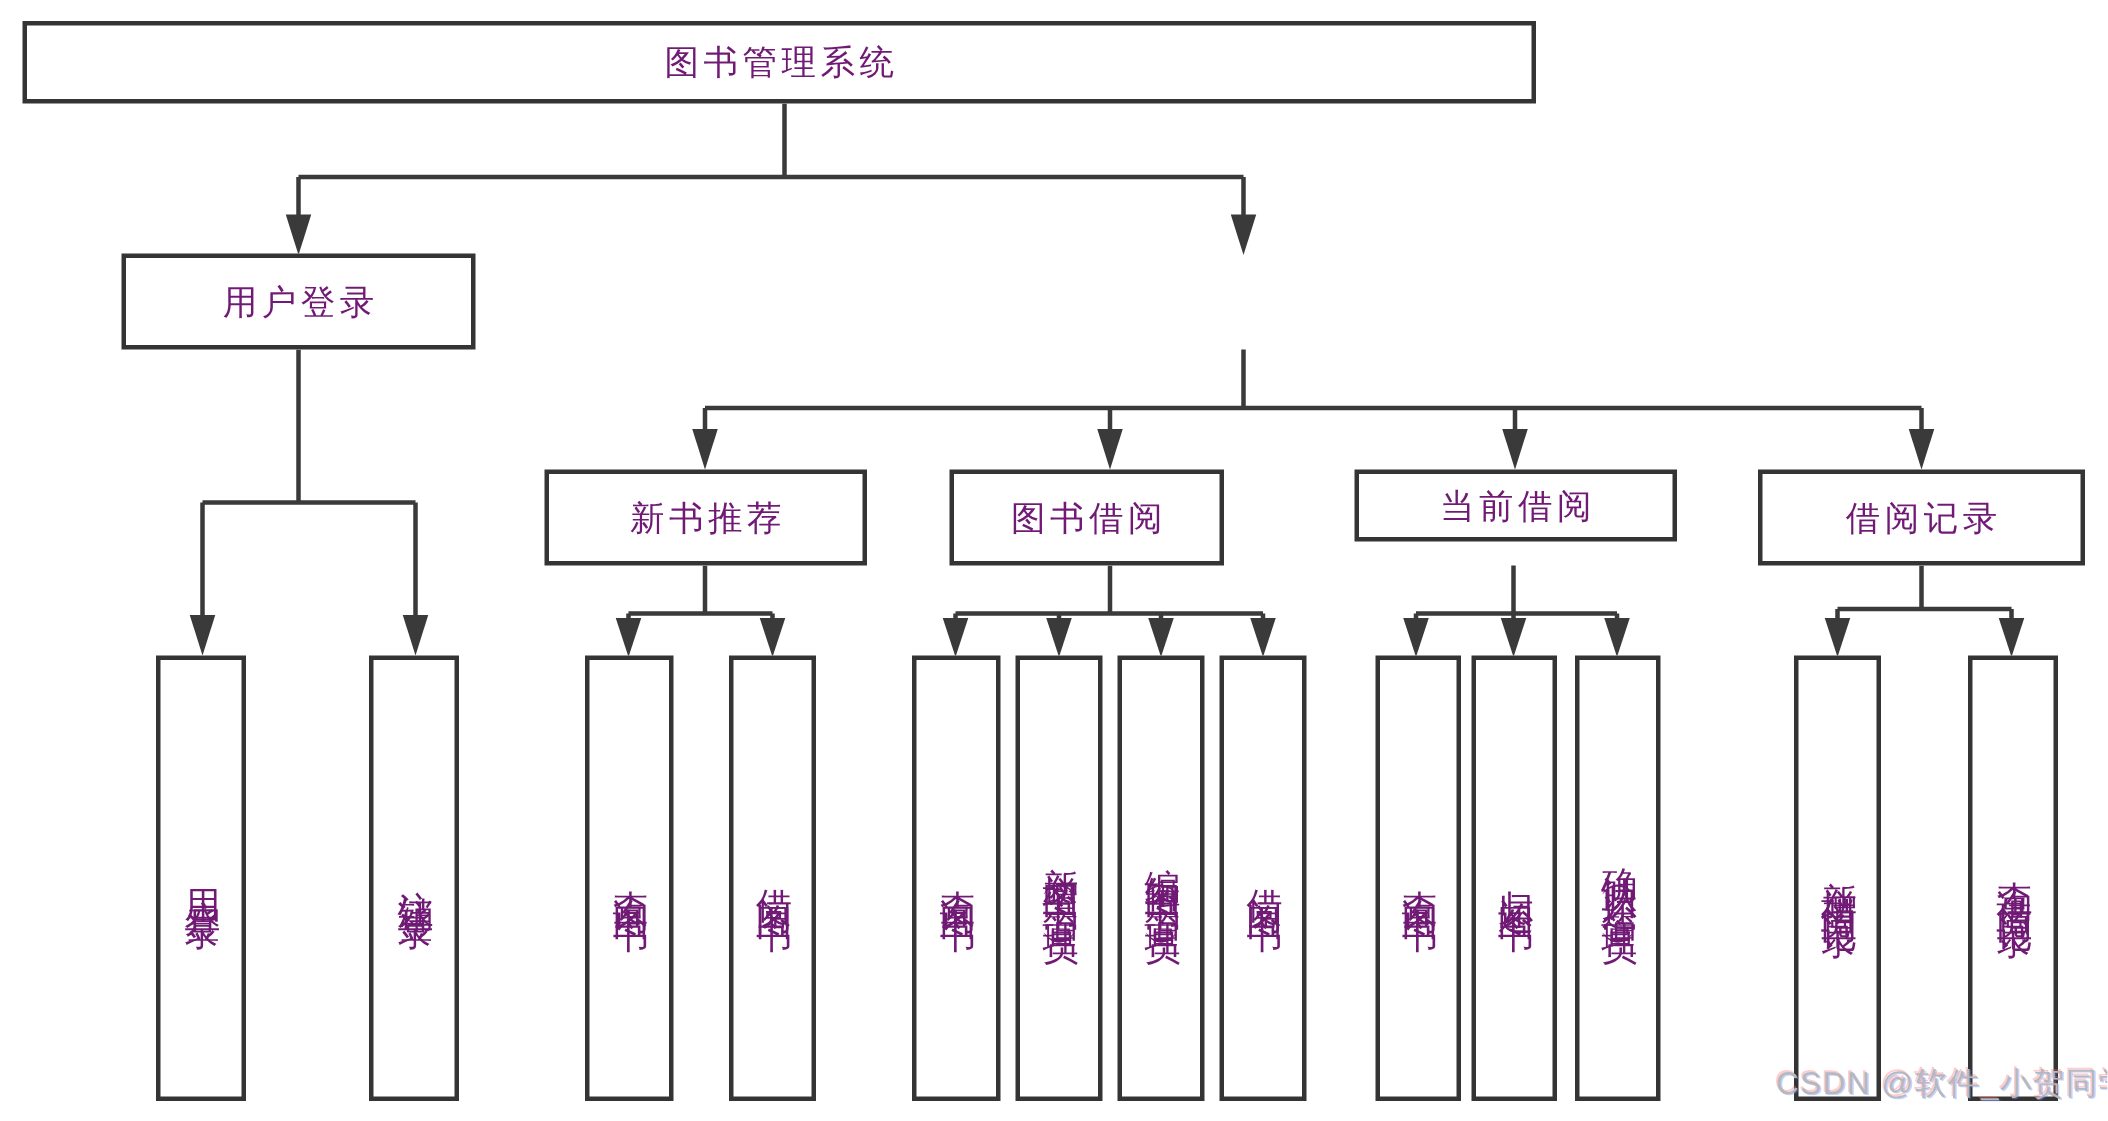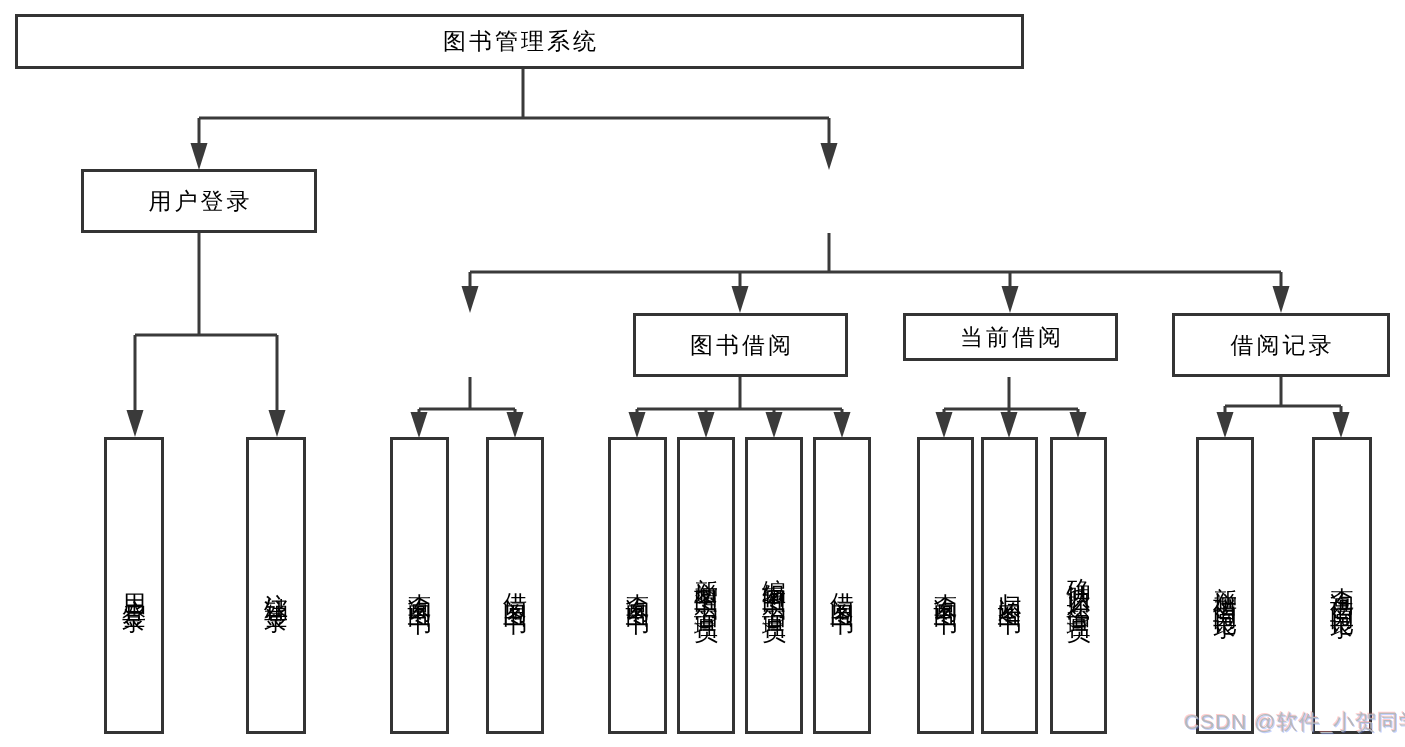--- a/index.html
+++ b/index.html
@@ -18,21 +18,21 @@
     z-index: 0;
   }
   .node {
     position: absolute;
     box-sizing: border-box;
     background: #ffffff;
     border: 3px solid #343434;
     display: flex;
     align-items: center;
     justify-content: center;
-    color: #000000;
+    color: #701a75;
     font-size: 23px;
     letter-spacing: 3px;
     text-indent: 3px;
     z-index: 1;
     white-space: nowrap;
   }
   .node-v {
     writing-mode: vertical-rl;
     text-orientation: mixed;
     font-size: 24px;
@@ -101,21 +101,22 @@
 
       <polygon points="1216.5,412 1233.5,412 1225,438"></polygon>
       <polygon points="1332.5,412 1349.5,412 1341,438"></polygon>
     </g>
   </svg>
 
   <div class="node" style="left:15px; top:14px; width:1009px; height:55px;">图书管理系统</div>
 
   <div class="node" style="left:81px; top:169px; width:236px; height:64px;">用户登录</div>
 
-  <div class="node" style="left:633px; top:313px; width:215px; height:64px;text-align:right;">图书借阅</div>
+  <div class="node" style="left:363px; top:313px; width:215px; height:64px;">新书推荐</div>
+  <div class="node" style="left:633px; top:313px; width:183px; height:64px;text-align:right;">图书借阅</div>
   <div class="node" style="left:903px; top:313px; width:215px; height:48px;">当前借阅</div>
   <div class="node" style="left:1172px; top:313px; width:218px; height:64px;">借阅记录</div>
 
   <div class="node node-v" style="left:104px; top:437px; width:60px; height:297px;">用户登录</div>
   <div class="node node-v" style="left:246px; top:437px; width:60px; height:297px;">注销登录</div>
 
   <div class="node node-v" style="left:390px; top:437px; width:59px; height:297px;">查询图书</div>
   <div class="node node-v" style="left:486px; top:437px; width:58px; height:297px;">借阅图书</div>
 
   <div class="node node-v" style="left:608px; top:437px; width:59px; height:297px;">查询图书</div>

